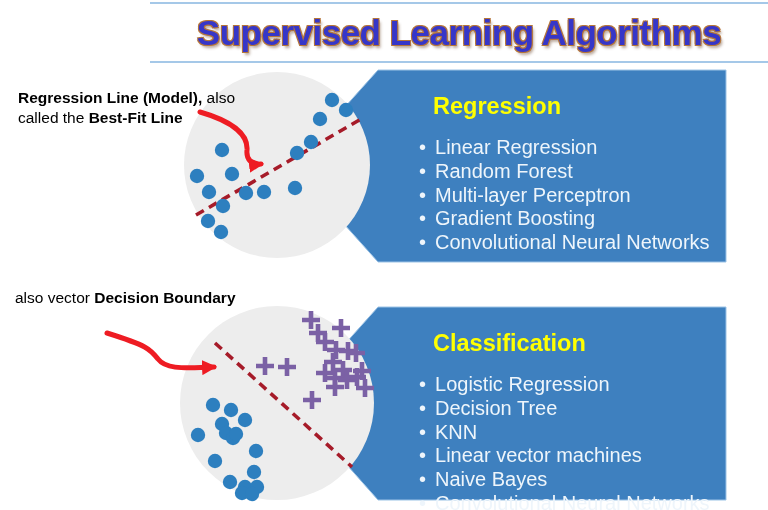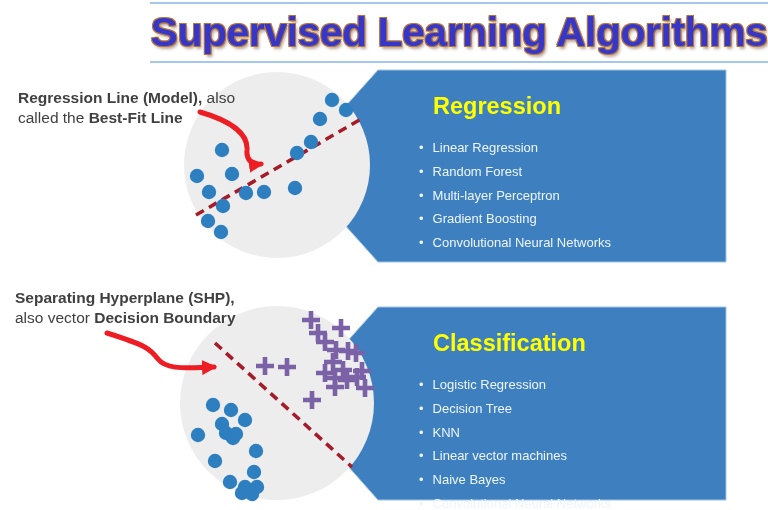--- a/index.html
+++ b/index.html
@@ -4,38 +4,38 @@
 <style>
   html,body{margin:0;padding:0;background:#ffffff;}
   #canvas{position:relative;width:768px;height:510px;background:#ffffff;overflow:hidden;
           font-family:"Liberation Sans",sans-serif;}
   #overlay{position:absolute;left:0;top:0;}
 
   
   #title-block{position:absolute;left:150px;top:2px;width:618px;height:61px;box-sizing:border-box;
     border-top:2px solid #a5c8e8;border-bottom:2px solid #a5c8e8;
     display:flex;align-items:center;justify-content:center;}
-  #title-text{font-size:41px;font-weight:bold;letter-spacing:-0.5px;color:#3636c8;
+  #title-text{font-size:35px;font-weight:bold;letter-spacing:-0.5px;color:#3636c8;
     text-shadow:-1px -1px 0 #b5763b,1px -1px 0 #b5763b,-1px 1px 0 #b5763b,1px 1px 0 #b5763b,
                  2px 3px 3px rgba(100,60,30,0.45);
     white-space:nowrap;}
 
   
-  .note{position:absolute;font-size:15.5px;line-height:20px;color:#404040;}
+  .note{position:absolute;font-size:15.5px;line-height:20px;color:#000000;}
   .note b{font-weight:bold;}
   #note-regression{left:18px;top:88px;}
   #note-classification{left:15px;top:288px;}
 
   
   .panel-content{position:absolute;width:312px;}
   #regression-content{left:417px;top:76px;}
   #classification-content{left:417px;top:313px;}
   .panel-heading{font-size:23.5px;font-weight:bold;color:#ffff00;margin:16px;line-height:28px;}
   .panel-list{list-style:none;margin:7px 0 0 2px;padding:0;}
-  .panel-list li{font-size:13px;line-height:23.8px;color:#eef5fb;white-space:nowrap;}
+  .panel-list li{font-size:20px;line-height:23.8px;color:#eef5fb;white-space:nowrap;}
   .bullet{margin-right:9px;}
 </style>
 </head>
 <body>
 
 <div id="canvas">
 
   <svg id="overlay" width="768" height="510" viewBox="0 0 768 510">
     <defs>
       <marker id="ah" viewBox="0 0 10 10" refX="8" refY="5" markerWidth="3" markerHeight="3" orient="auto">
@@ -109,21 +109,20 @@
   <div id="title-block">
     <div id="title-text" style="color: rgb(54, 54, 200);">Supervised Learning Algorithms</div>
   </div>
 
   <div class="note" id="note-regression">
     <div><b>Regression Line (Model),</b><span> also</span></div>
     <div><span>called the </span><b>Best-Fit Line</b></div>
   </div>
 
   <div class="note" id="note-classification">
-    <div><b>Separating Hyperplane (SHP),</b></div>
     <div><span>also vector </span><b>Decision Boundary</b></div>
   </div>
 
   <div class="panel-content" id="regression-content">
     <h2 class="panel-heading">Regression</h2>
     <ul class="panel-list">
         <li><span class="bullet">•</span><span>Linear Regression</span></li>
         <li><span class="bullet">•</span><span>Random Forest</span></li>
         <li><span class="bullet">•</span><span>Multi-layer Perceptron</span></li>
         <li><span class="bullet">•</span><span>Gradient Boosting</span></li>

